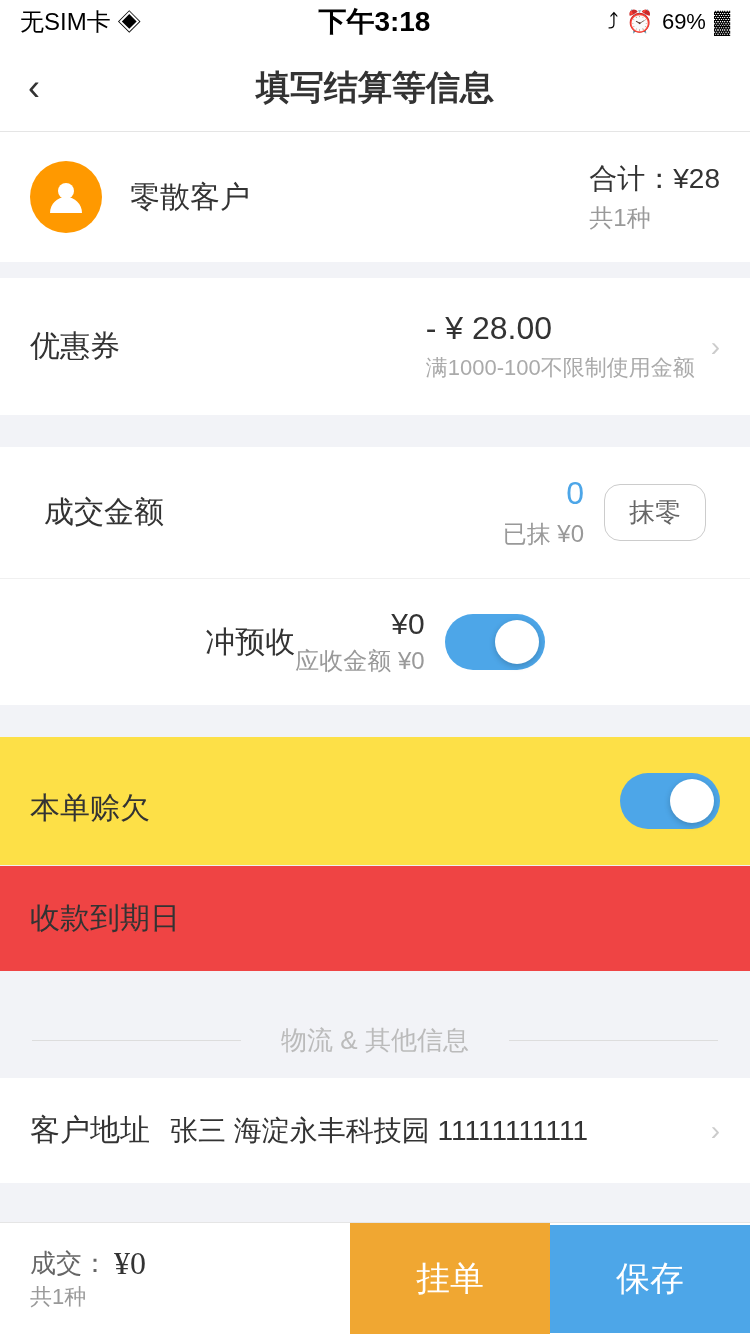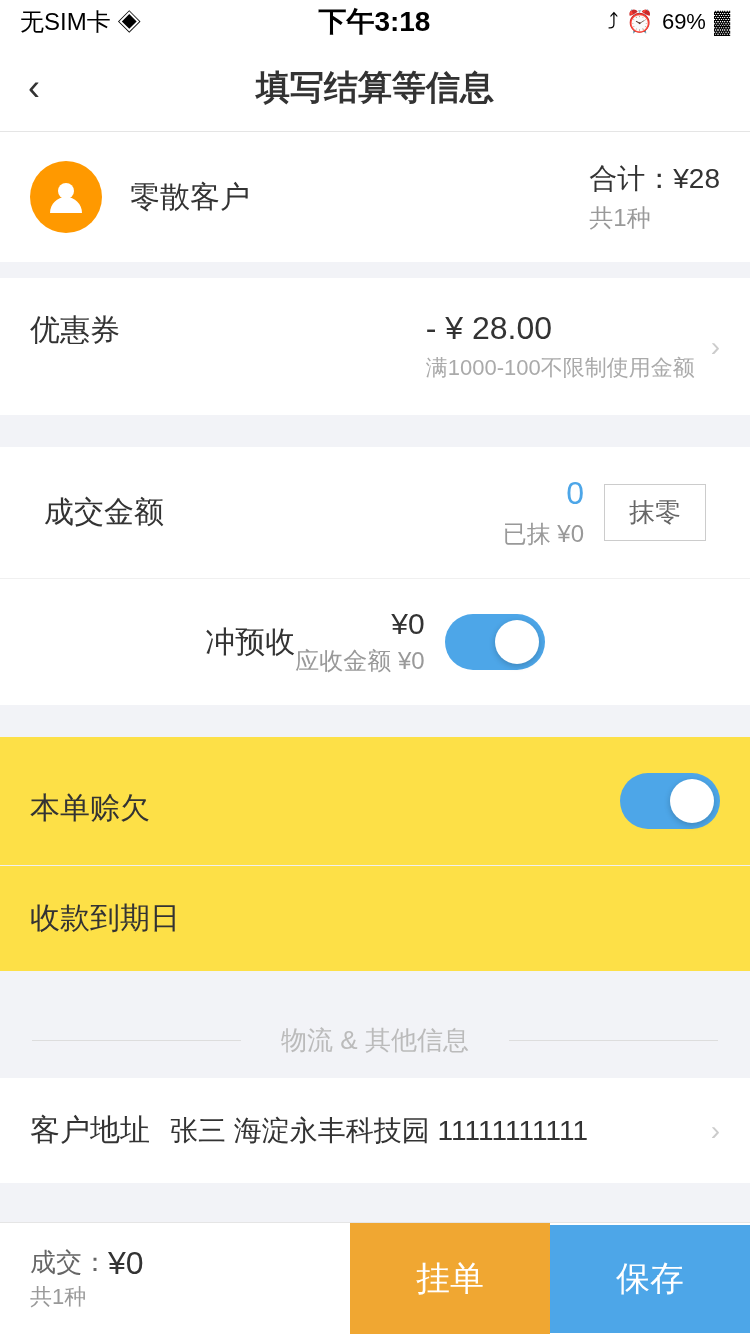--- a/index.html
+++ b/index.html
@@ -92,21 +92,21 @@
     .customer-name { font-size: 30px; color: #333; }
     .customer-right { text-align: left; }
     .total-amount { font-size: 28px; color: #333; }
     .total-count { font-size: 24px; color: #999; margin-top: 4px; }
 
     
     .row-item {
       background: #fff;
       padding: 32px 30px;
       display: flex;
-      align-items: flex-start;
+      align-items: center;
       justify-content: space-between;
       border-bottom: 1px solid #f0f0f0;
       min-height: 100px;
     }
     .row-label {
       font-size: 30px;
       color: #333;
     }
     .row-right {
       display: flex;
@@ -129,21 +129,21 @@
       font-size: 32px;
       color: #4da6e8;
       border: none;
       outline: none;
       text-align: right;
       width: 120px;
       background: transparent;
     }
     .round-btn {
       border: 1.5px solid #ccc;
-      border-radius: 0;
+      border-radius: 16px;
       padding: 10px 24px;
       font-size: 26px;
       color: #666;
       background: #fff;
       cursor: pointer;
     }
     .amount-sub { font-size: 24px; color: #999; margin-top: 6px; text-align: right; }
 
     
     .advance-row {
@@ -191,21 +191,21 @@
     .arrears-row {
       background: #fde047;
       padding: 36px 30px;
       display: flex;
       align-items: flex-end;
       justify-content: space-between;
     }
 
     
     .date-row {
-      background: #fde047;
+      background: #ef4444;
       padding: 32px 30px;
       display: flex;
       align-items: center;
       gap: 20px;
       border-top: 1px solid #f0f0f0;
     }
     .date-label { font-size: 30px; color: #333; flex-shrink: 0; }
     .date-value { font-size: 30px; color: #333; }
 
     
@@ -402,21 +402,21 @@
       <span class="chevron-icon">›</span>
     </div>
   </div>
 
   <div style="height: 200px; background: #f2f3f7;"></div>
 
 </div>
 
 <div class="bottom-bar">
   <div class="bottom-info">
-    <div style="display:flex; align-items:flex-start; gap:0;">
+    <div style="display:flex; align-items:center; gap:6px;font-family:Liberation Serif, serif;">
       <span class="bottom-trans">成交：</span>
       <span class="bottom-amount">¥0</span>
     </div>
     <div class="bottom-count">共1种</div>
   </div>
   <div class="btn-hang">
     <span>挂单</span>
   </div>
   <div class="btn-save">
     <span>保存</span>

